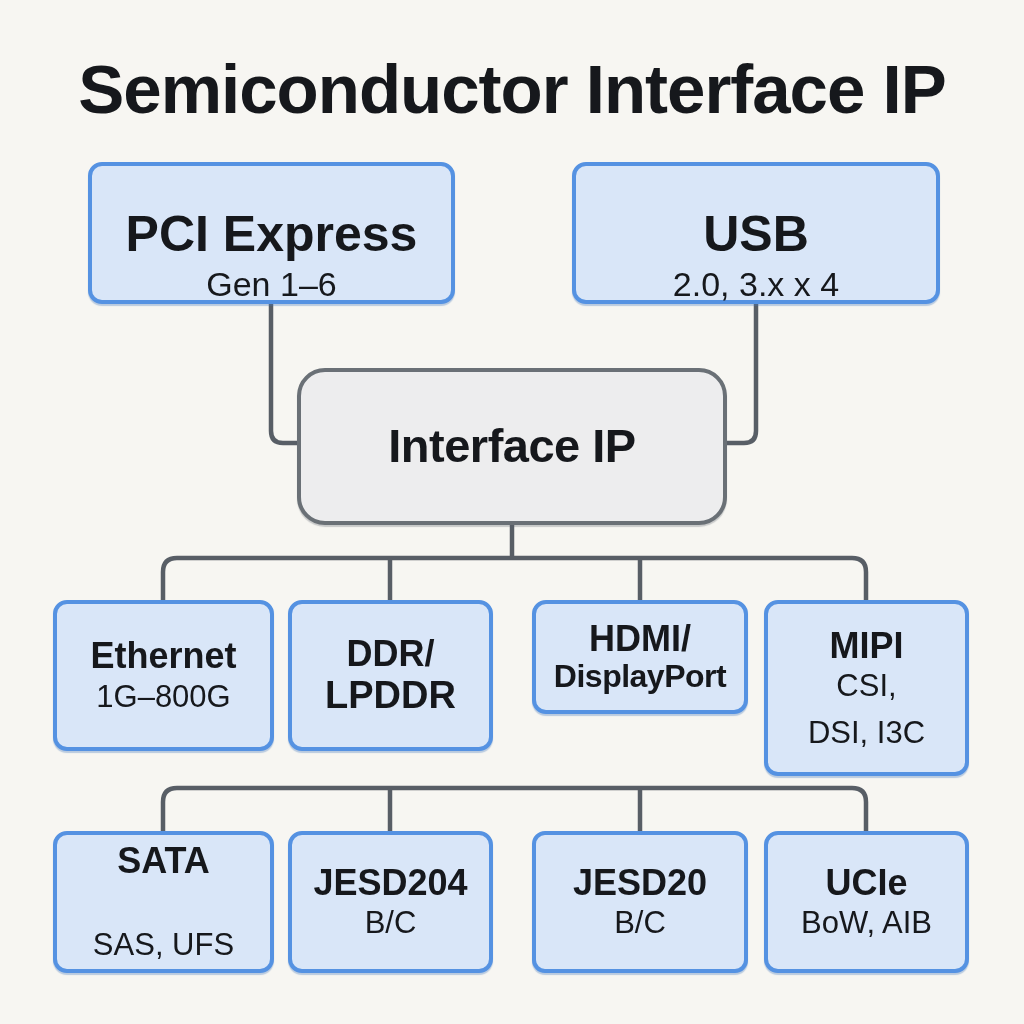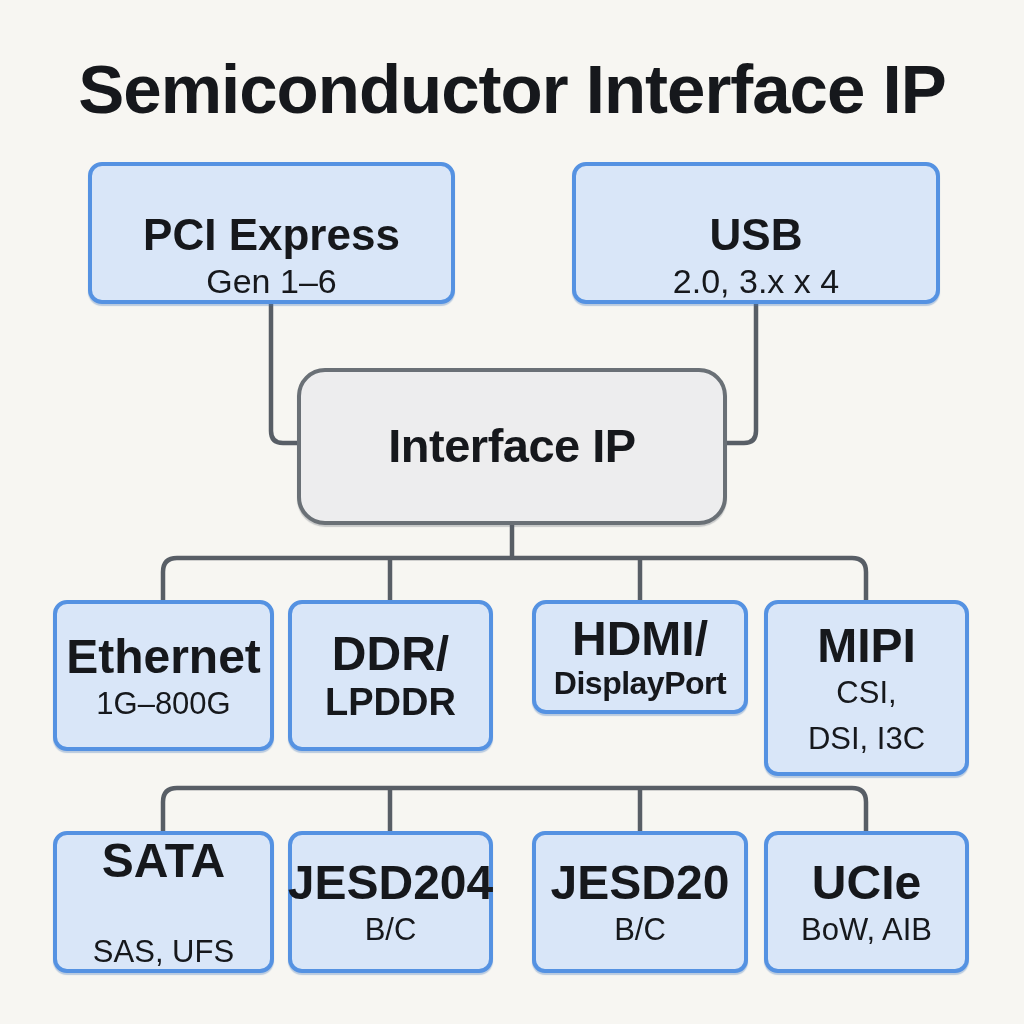--- a/index.html
+++ b/index.html
@@ -56,24 +56,24 @@
     line-height:1.12;
   }
   .node--hub{
     background:var(--hub-fill);
     border-color:var(--hub-border);
     border-radius:28px;
     box-shadow:0 2px 1px rgba(90,95,105,0.3);
   }
   .node-title{
     font-weight:700;
-    font-size:48px;
+    font-size:36px;
     color:var(--text);
   }
-  .node--top .node-title{font-size:44px;margin-top:44px;}
+  .node--top .node-title{font-size:50px;margin-top:44px;}
   .node--hub .node-title{font-size:47px;letter-spacing:-0.5px;}
   .node-title--second{font-weight:700;font-size:38px;}
   .node-title--condensed{font-size:32px;letter-spacing:-0.5px;}
   .node-subtitle{
     font-weight:400;
     font-size:31px;
     color:var(--text);
     margin-top:3px;
   }
   .node--top .node-subtitle{font-size:34px;}

